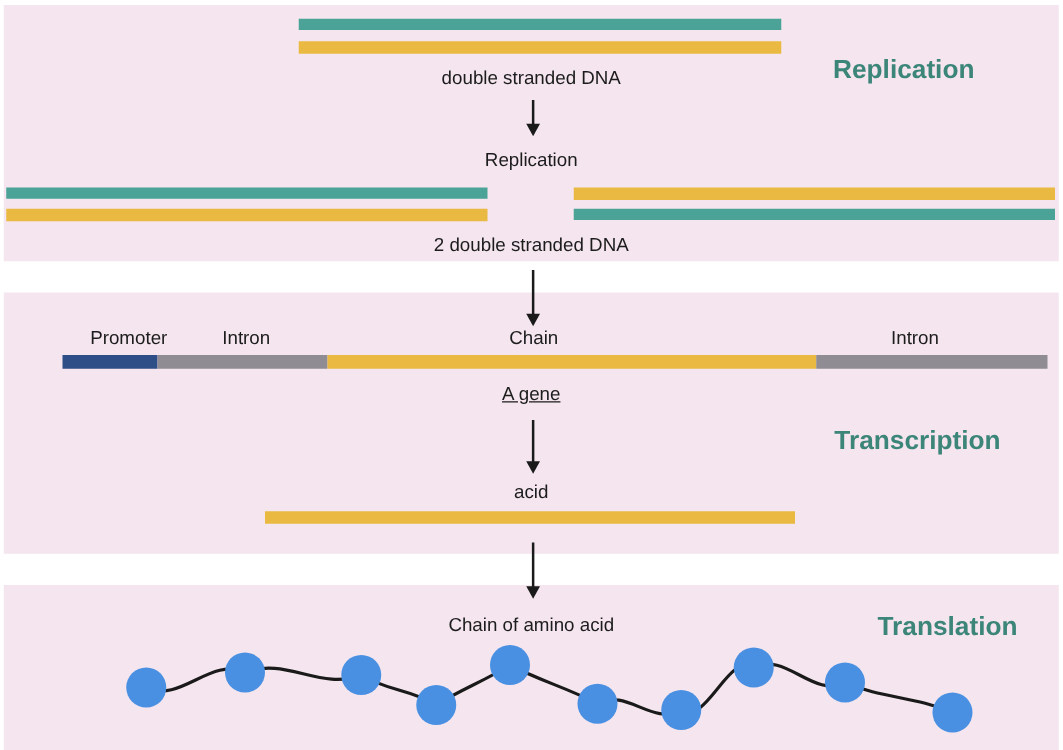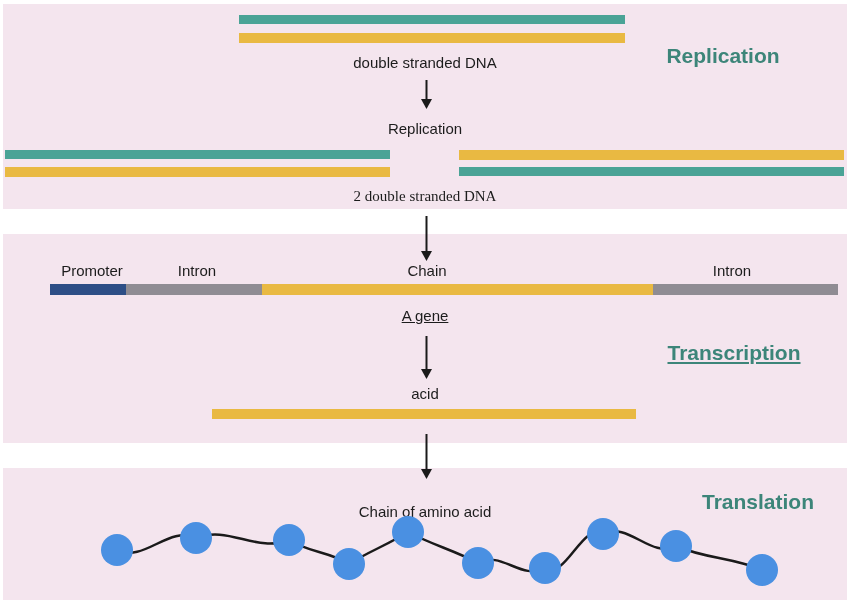--- a/index.html
+++ b/index.html
@@ -67,30 +67,30 @@
     <polygon points="1,19 12,19 6.5,29"></polygon>
   </svg>
 
   <div class="lbl" style="left:425px; top:120px;">Replication</div>
 
   <div class="bar teal" style="left:5px;   top:150px; width:385px; height:9px;"></div>
   <div class="bar yellow" style="left:5px;   top:167px; width:385px; height:10px;"></div>
   <div class="bar yellow" style="left:459px; top:150px; width:385px; height:10px;"></div>
   <div class="bar teal" style="left:459px; top:167px; width:385px; height:9px;"></div>
 
-  <div class="lbl" style="left:425px; top:188px;font-family:Liberation Serif, serif;">2 double stranded DNA</div>
+  <div class="lbl" style="left:425px; top:188px;">2 double stranded DNA</div>
 
   <div class="heading" style="left:723px; top:44px;">Replication</div>
 
   <svg class="arrow" style="left:420px; top:216px;" width="13" height="45">
     <line x1="6.5" y1="0" x2="6.5" y2="36"></line>
     <polygon points="1,35 12,35 6.5,45"></polygon>
   </svg>
 
-  <div class="lbl" style="left:92px;  top:262px;">Promoter</div>
+  <div class="lbl" style="left:103px;  top:262px;">Promoter</div>
   <div class="lbl" style="left:197px; top:262px;">Intron</div>
   <div class="lbl" style="left:427px; top:262px;">Chain</div>
   <div class="lbl" style="left:732px; top:262px;">Intron</div>
 
   <div class="gene-bar">
     <div class="seg seg-promoter"></div>
     <div class="seg seg-intron1"></div>
     <div class="seg seg-exon"></div>
     <div class="seg seg-intron2"></div>
   </div>
@@ -98,28 +98,28 @@
   <div class="lbl" style="left:425px; top:307px;text-decoration:underline;">A gene</div>
 
   <svg class="arrow" style="left:420px; top:336px;" width="13" height="43">
     <line x1="6.5" y1="0" x2="6.5" y2="34"></line>
     <polygon points="1,33 12,33 6.5,43"></polygon>
   </svg>
 
   <div class="lbl" style="left:425px; top:385px;">acid</div>
   <div class="mrna-bar"></div>
 
-  <div class="heading" style="left:734px; top:341px;text-decoration:underline;">Transcription</div>
+  <div class="heading" style="left:734px; top:341px;">Transcription</div>
 
   <svg class="arrow" style="left:420px; top:434px;" width="13" height="45">
     <line x1="6.5" y1="0" x2="6.5" y2="36"></line>
     <polygon points="1,35 12,35 6.5,45"></polygon>
   </svg>
 
-  <div class="lbl" style="left:425px; top:503px;">Chain of amino acid</div>
+  <div class="lbl" style="left:425px; top:492px;">Chain of amino acid</div>
   <div class="heading" style="left:731px; top:490px;margin-left:27px;">Translation</div>
 
   <svg id="chain-svg" width="850" height="600" viewBox="0 0 850 600">
       <path d="M 117 550 C 144.7 563, 168.3 525, 196 538 C 228.6 525, 256.4 553, 289 540 C 310.0 553, 328.0 551, 349 564 C 369.6 551, 387.4 545, 408 532 C 432.5 545, 453.5 550, 478 563 C 501.4 550, 521.5 581, 545 568 C 565.3 581, 582.7 521, 603 534 C 628.5 521, 650.5 559, 676 546 C 706.1 559, 731.9 557, 762 570" fill="none" stroke="#1a1a1a" stroke-width="2.5"></path>
       <circle cx="117" cy="550" r="16" fill="#4a90e2"></circle>
       <circle cx="196" cy="538" r="16" fill="#4a90e2"></circle>
       <circle cx="289" cy="540" r="16" fill="#4a90e2"></circle>
       <circle cx="349" cy="564" r="16" fill="#4a90e2"></circle>
       <circle cx="408" cy="532" r="16" fill="#4a90e2"></circle>
       <circle cx="478" cy="563" r="16" fill="#4a90e2"></circle>

